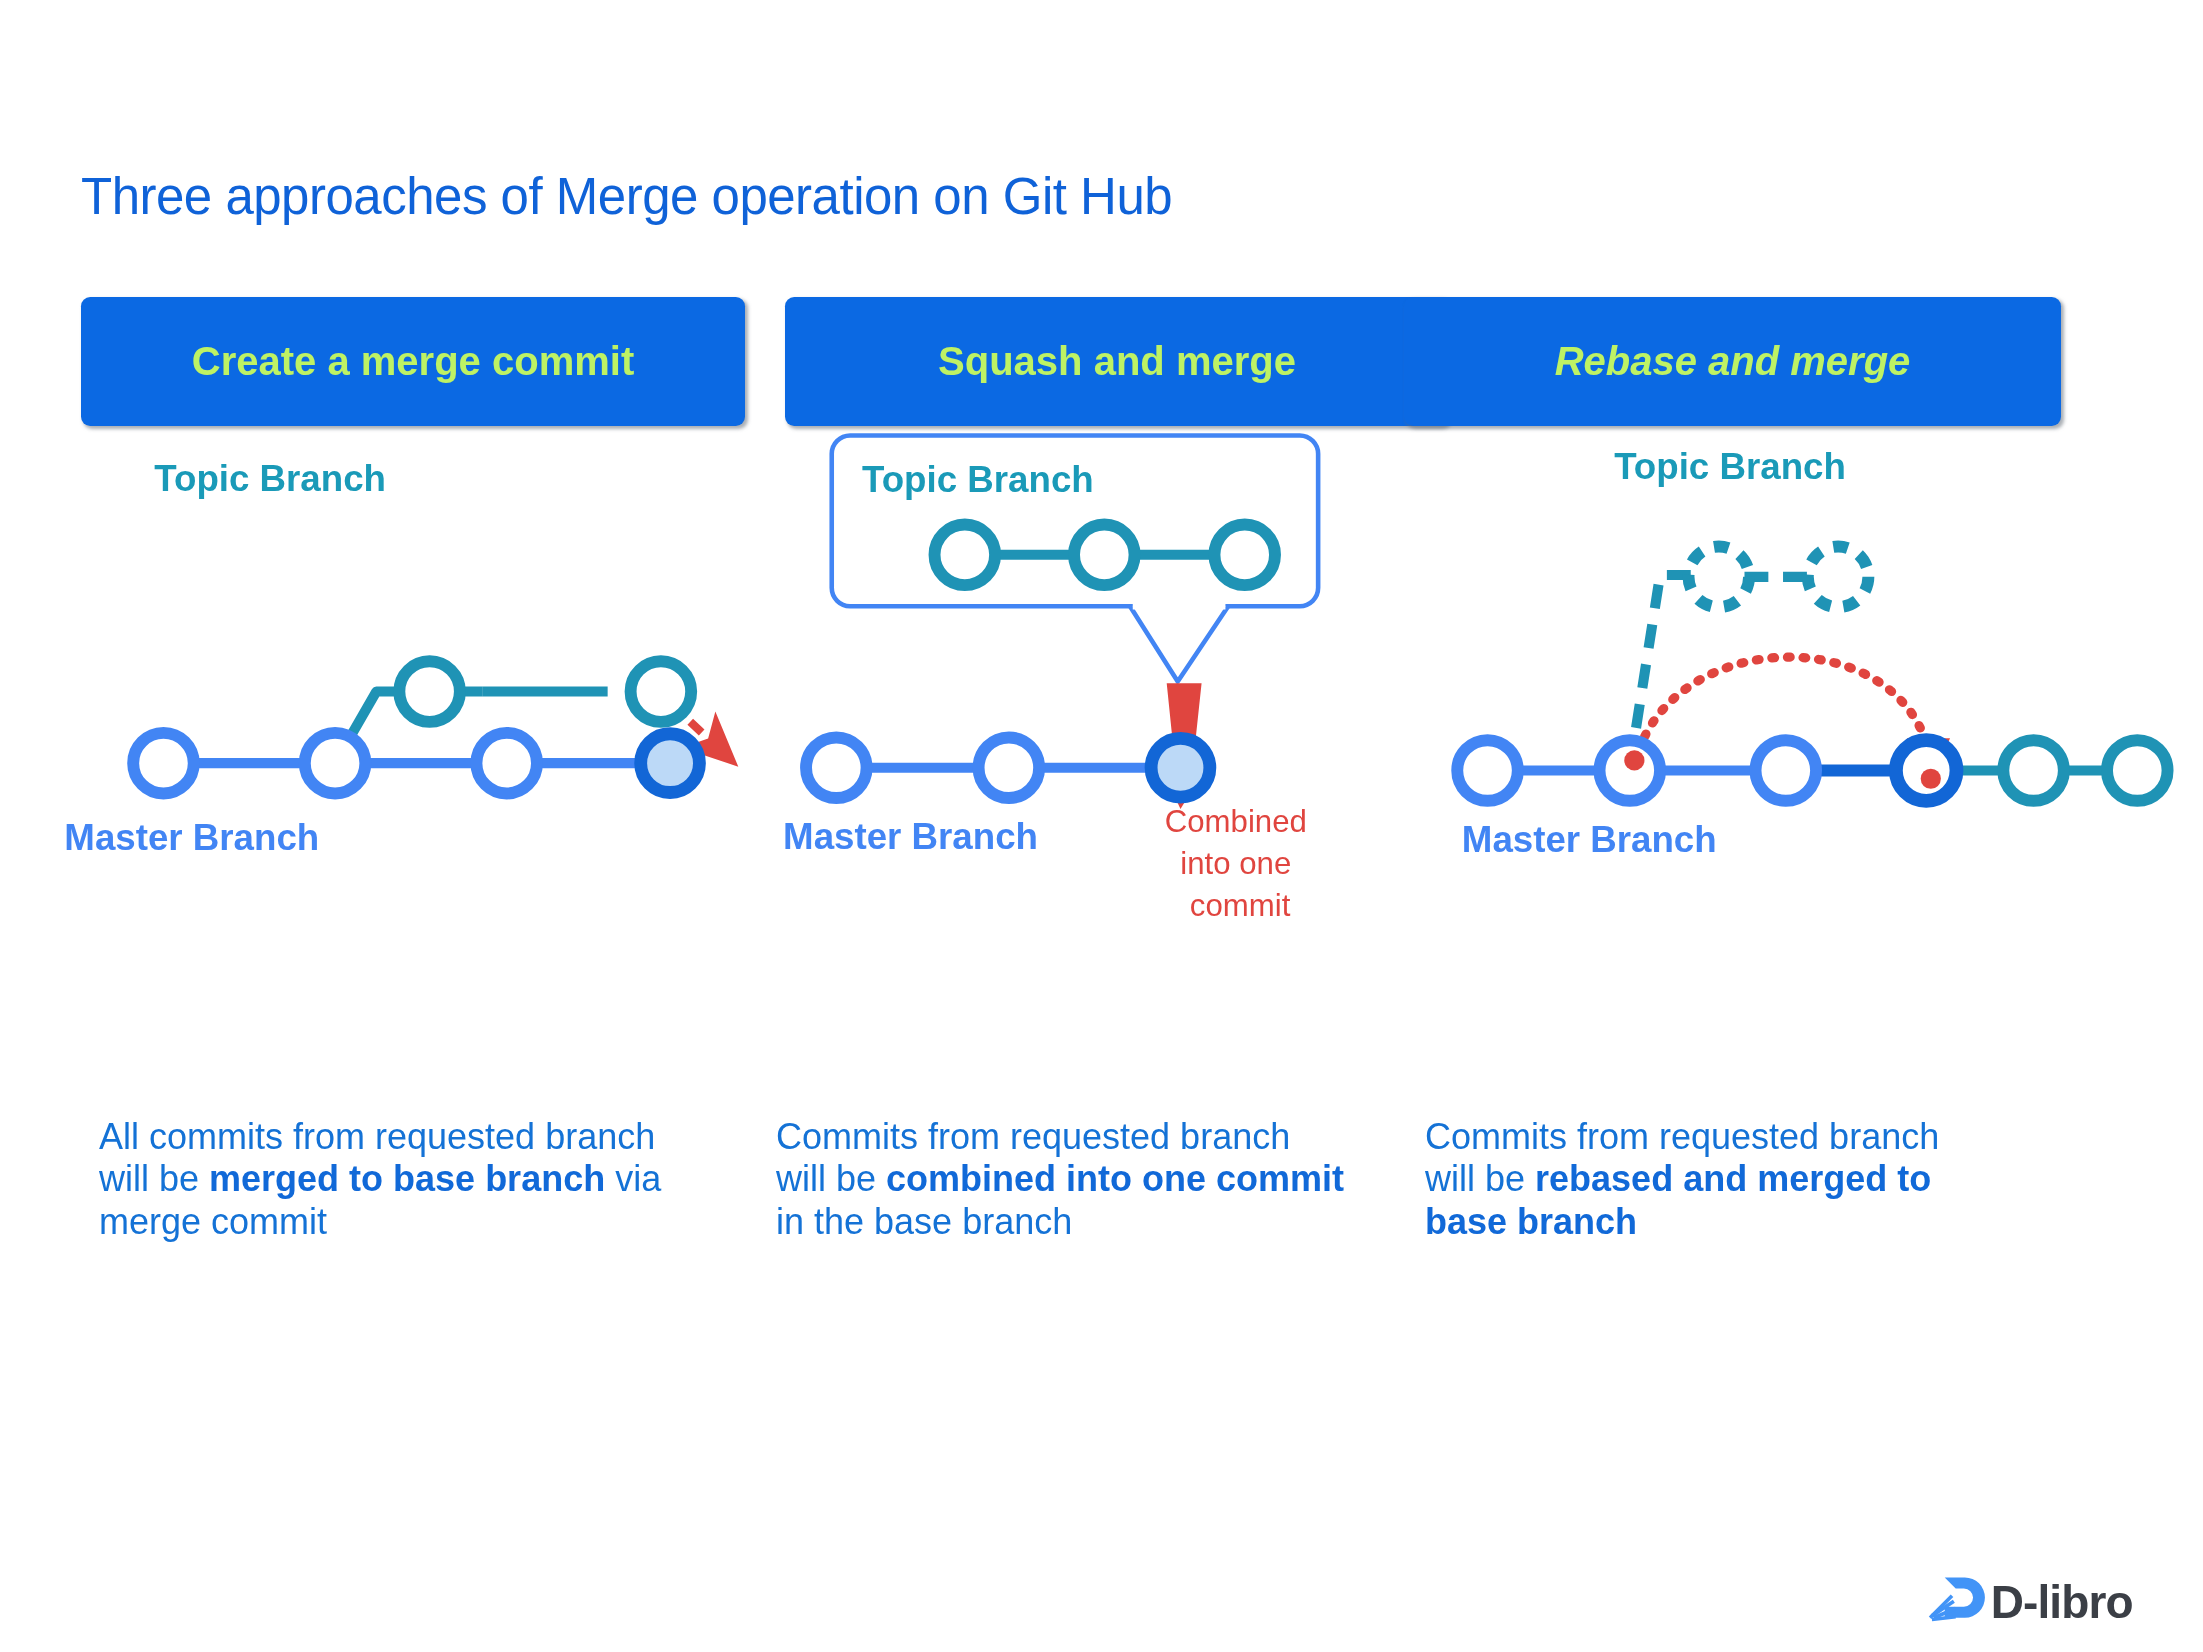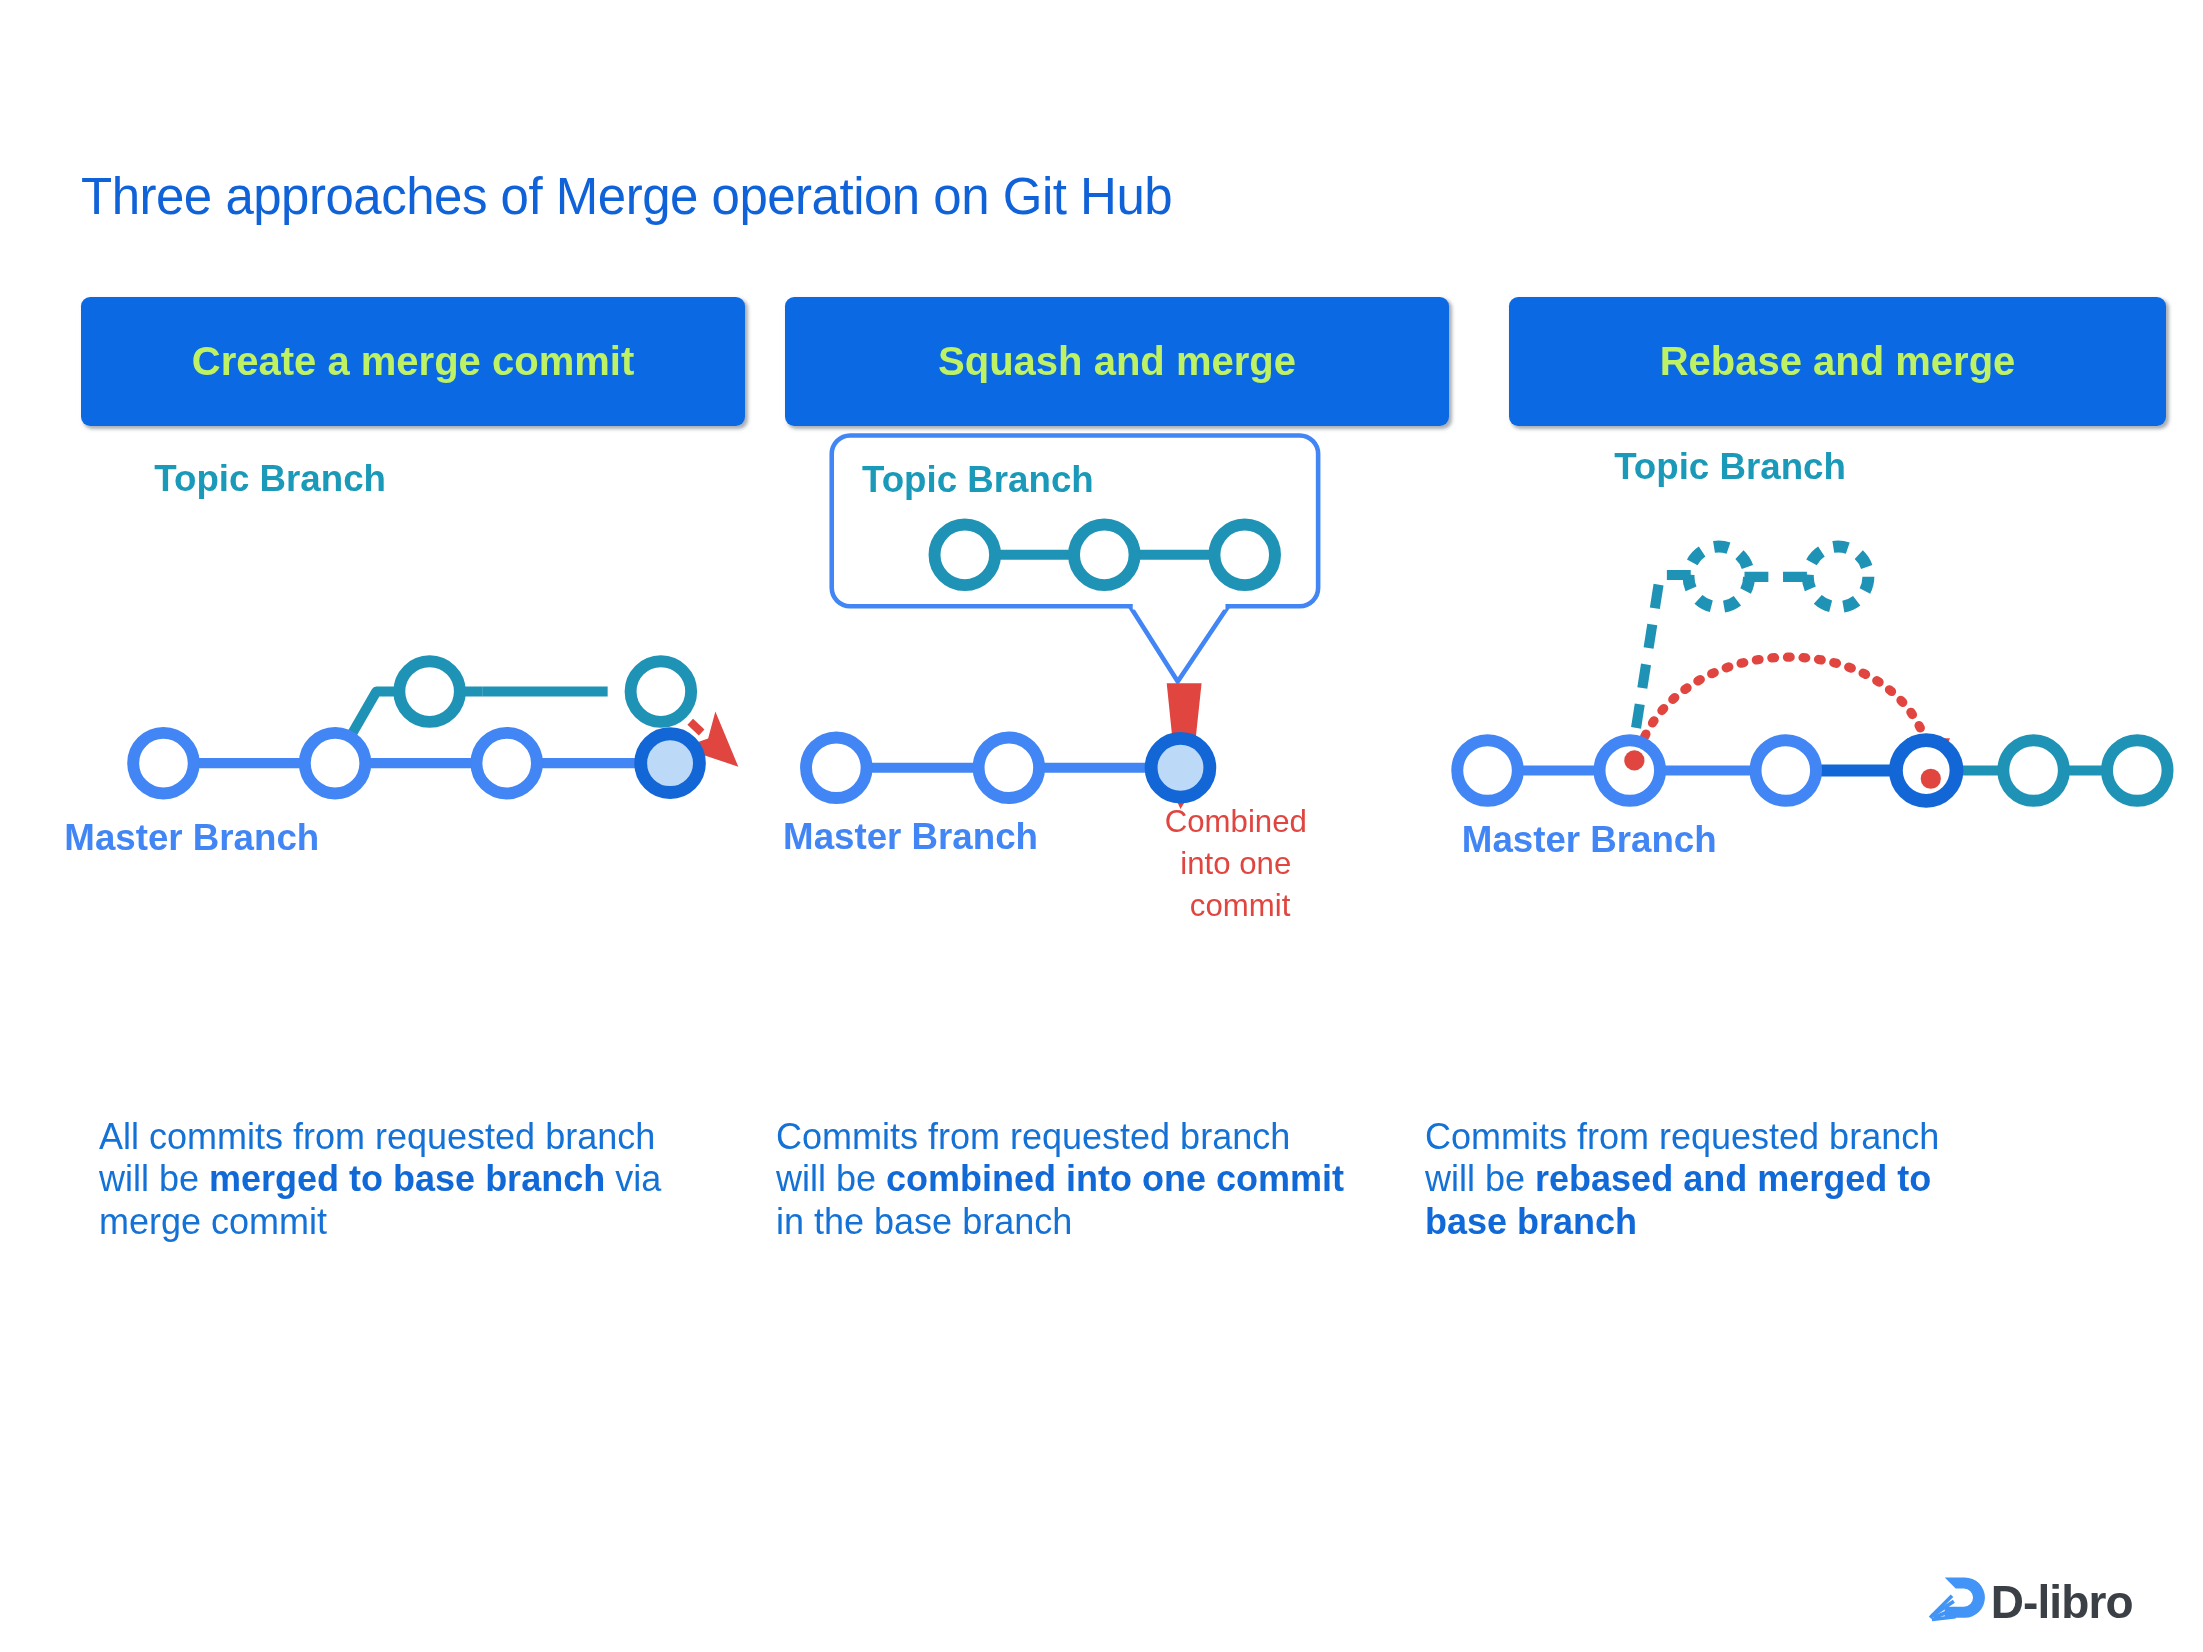--- a/index.html
+++ b/index.html
@@ -41,21 +41,21 @@
     justify-content: center;
     color: #bef264;
     font-size: 40px;
     font-weight: bold;
     cursor: pointer;
     user-select: none;
     margin-top: 12px;
   }
   #btn-merge-commit { left: 81px;   width: 664px; }
   #btn-squash       { left: 785px;  width: 664px; text-align: right; }
-  #btn-rebase       { left: 1509px; width: 657px; }
+  #btn-rebase       { left: 1404px; width: 657px; font-style: italic; }
 
   
   .diagram {
     position: absolute;
     top: 419px;
     height: 569px;
   }
   #diagram-merge  { left: 55px;   width: 707px; }
   #diagram-squash { left: 781px;  width: 698px; }
   #diagram-rebase { left: 1460px; width: 725px; }

